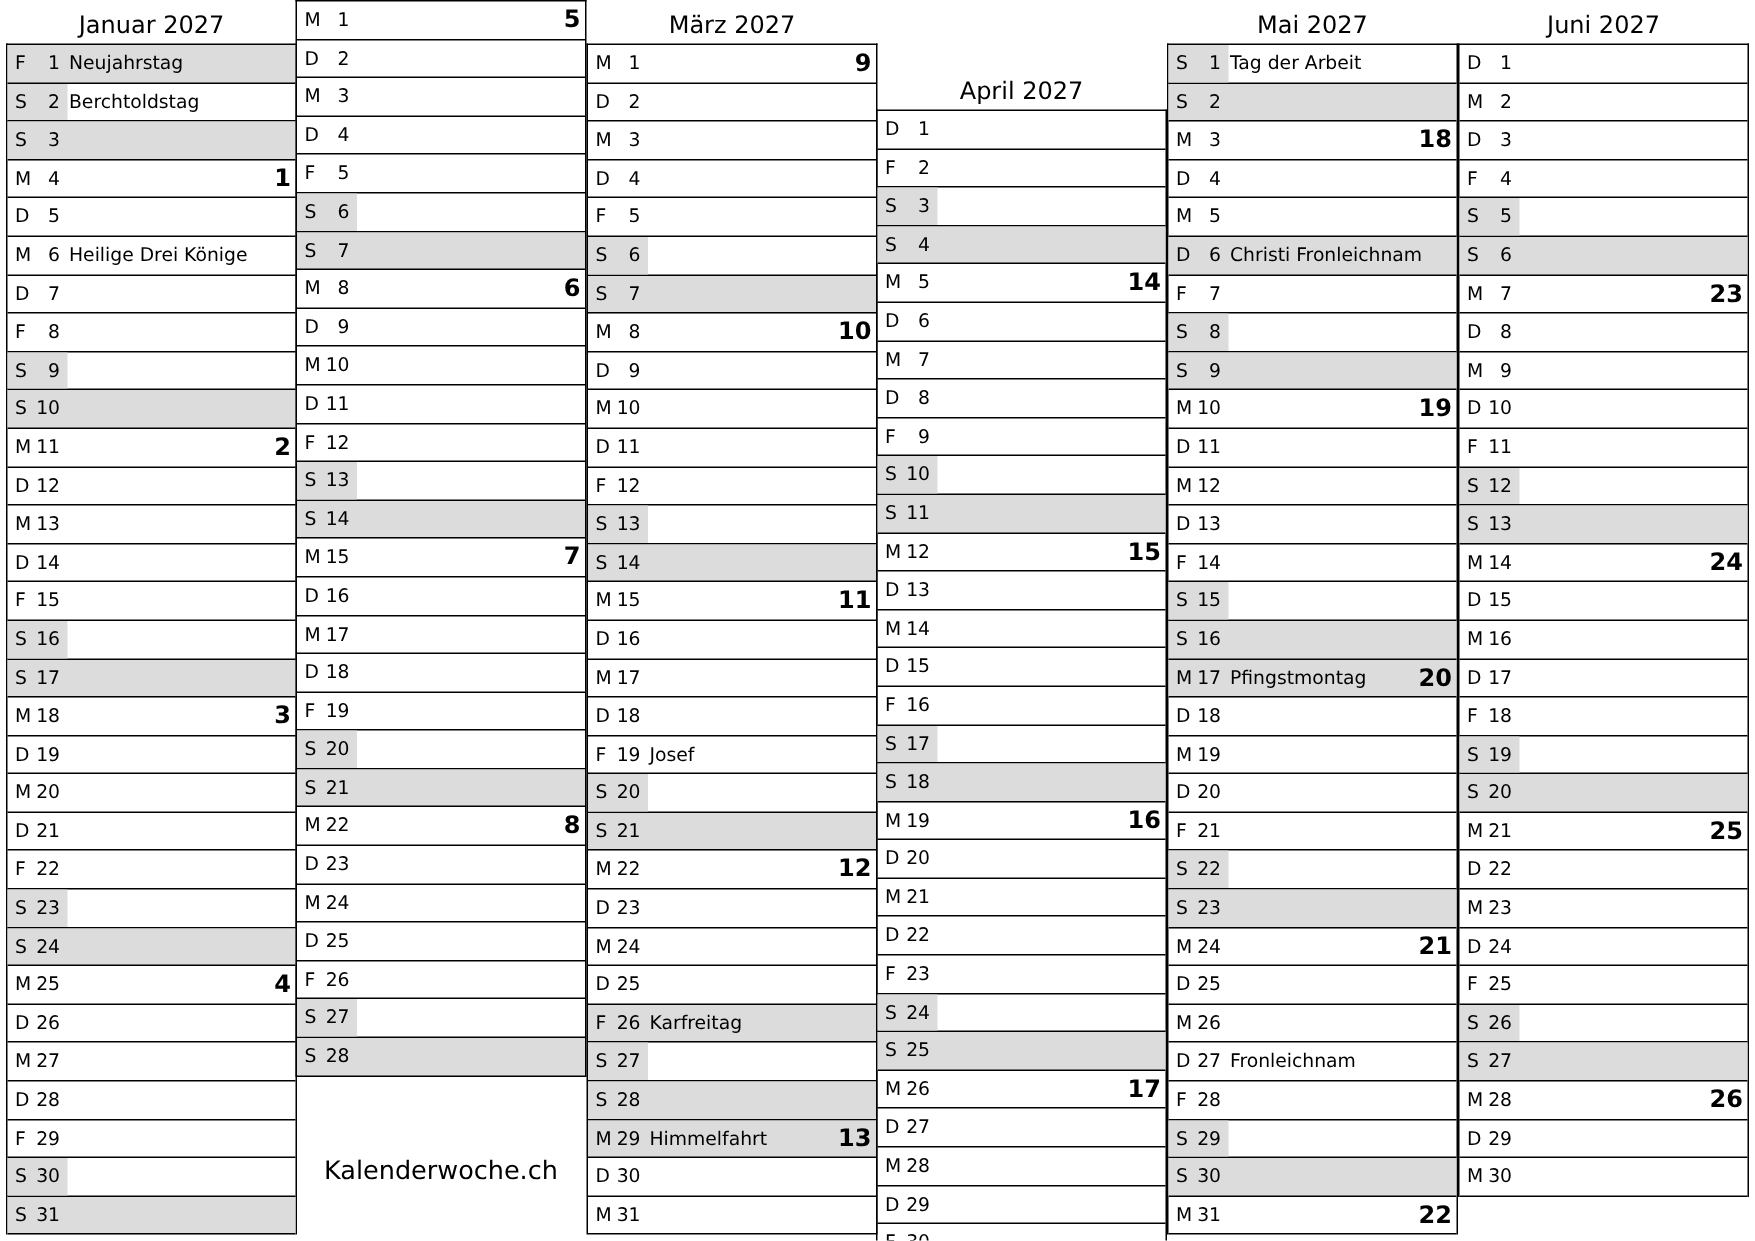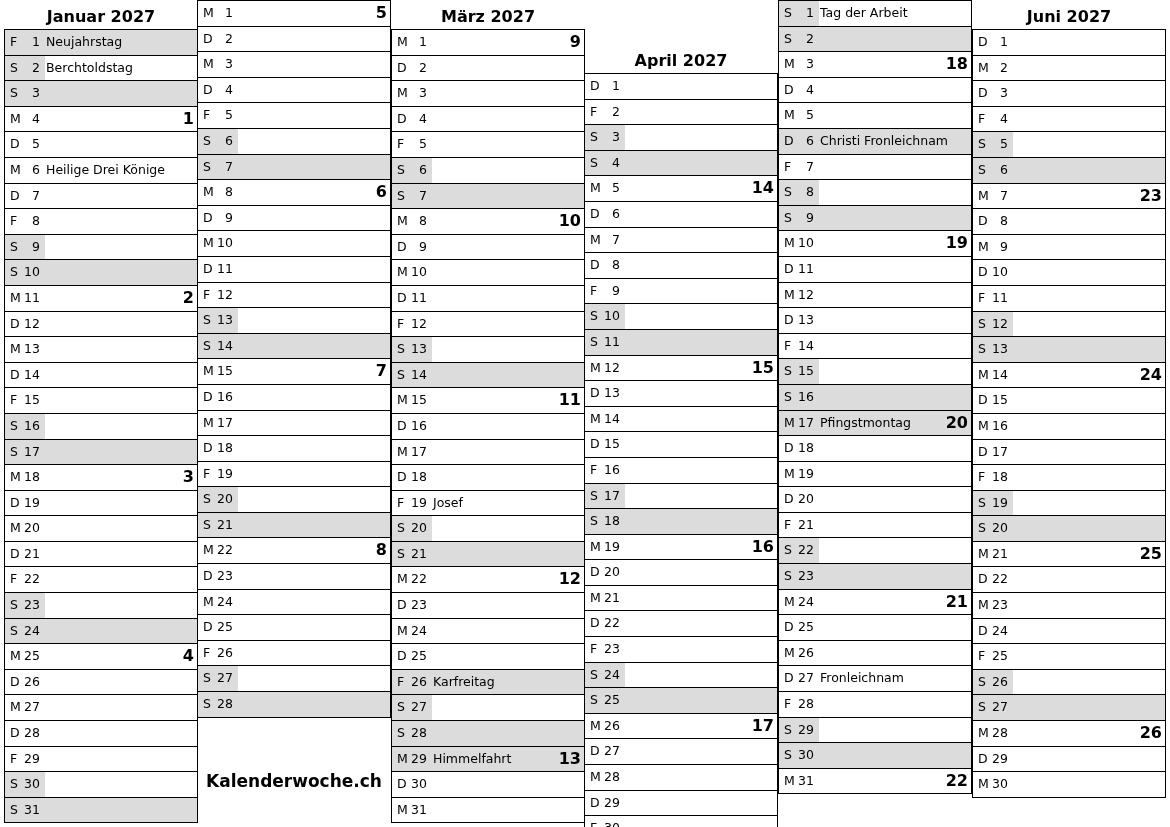--- a/index.html
+++ b/index.html
@@ -1,30 +1,30 @@
 <!DOCTYPE html>
 <html><head>
 <meta charset="utf-8">
 <style>
   html, body { margin:0; padding:0; background:#ffffff; }
   body { width:1170px; height:827px; position:relative; overflow:hidden;
          font-family:"DejaVu Sans", sans-serif; color:#000; }
   .month { position:absolute; top:0; width:194px; }
-  .month-title { height:29px; line-height:34px; text-align:center; font-weight:bold;
+  .month-title { height:29px; line-height:34px; text-align:center; font-weight:normal;
                  font-size:16px; }
   .rows { border:1px solid #000; border-bottom:none; box-sizing:border-box; }
   .row { position:relative; height:25.6px; border-bottom:1px solid #000; box-sizing:border-box;
          font-size:12.5px; line-height:24.6px; white-space:nowrap; }
   .row.full { background:#dcdcdc; }
   .row .satbox { position:absolute; left:0; top:0; bottom:0; width:40px; background:#dcdcdc; }
   .row .dow { position:absolute; left:5px; top:0; }
   .row .day { position:absolute; left:17px; width:18px; text-align:right; top:0; }
   .row .hol { position:absolute; left:41px; top:0; }
   .row .kw { position:absolute; right:3px; top:0; font-weight:bold; font-size:16px; }
-  .brand { position:absolute; font-weight:bold; font-size:17px; text-align:center; }
+  .brand { position:absolute; font-weight:normal; font-size:17px; text-align:center; }
 </style>
 </head>
 <body>
 
 <div id="calendar">
     <div class="month" style="left: 4px;">
       <div class="month-title">Januar 2027</div>
       <div class="rows">
         <div class="row full">
           <span class="dow">F</span>
@@ -556,20 +556,21 @@
           <span class="dow">D</span>
           <span class="day">29</span>
         </div>
         <div class="row">
           <span class="dow">F</span>
           <span class="day">30</span>
         </div>
       </div>
     </div>
     <div class="month" style="left: 778px;">
+      <div class="month-title">Mai 2027</div>
       <div class="rows">
         <div class="row">
           <span class="satbox"></span>
           <span class="dow">S</span>
           <span class="day">1</span>
           <span class="hol">Tag der Arbeit</span>
         </div>
         <div class="row full">
           <span class="dow">S</span>
           <span class="day">2</span>

